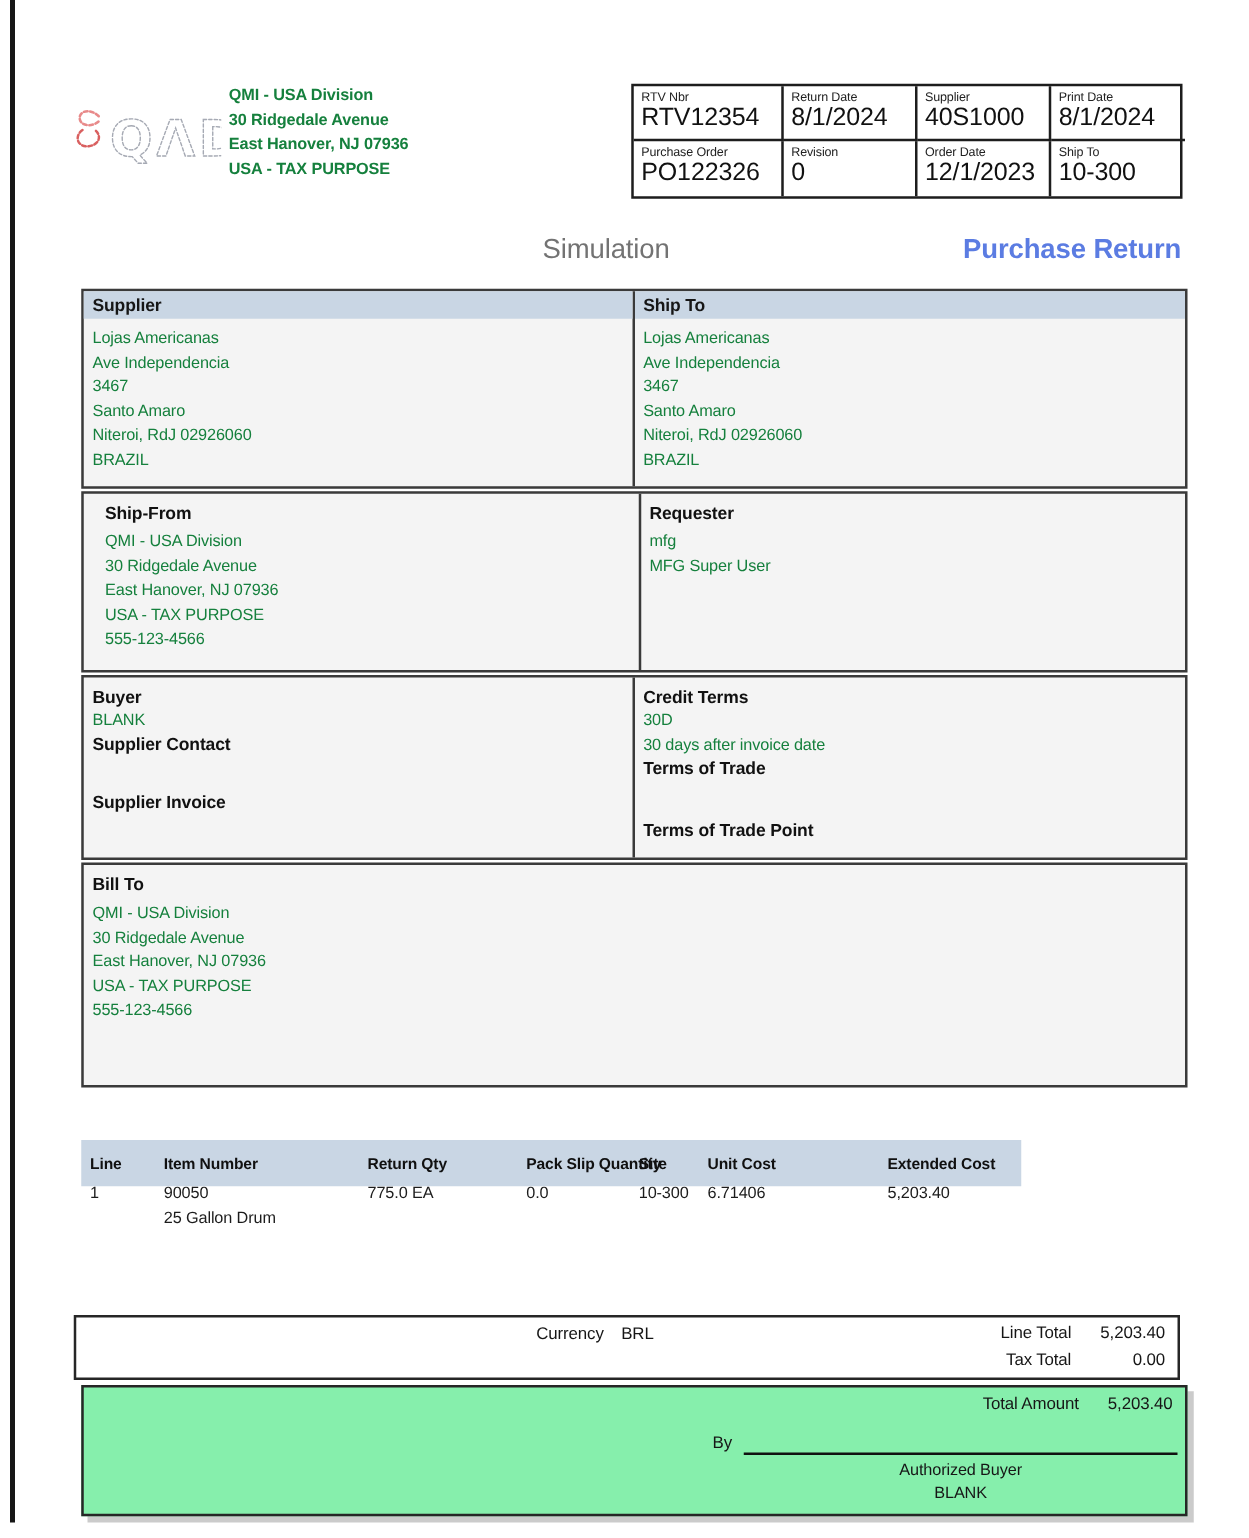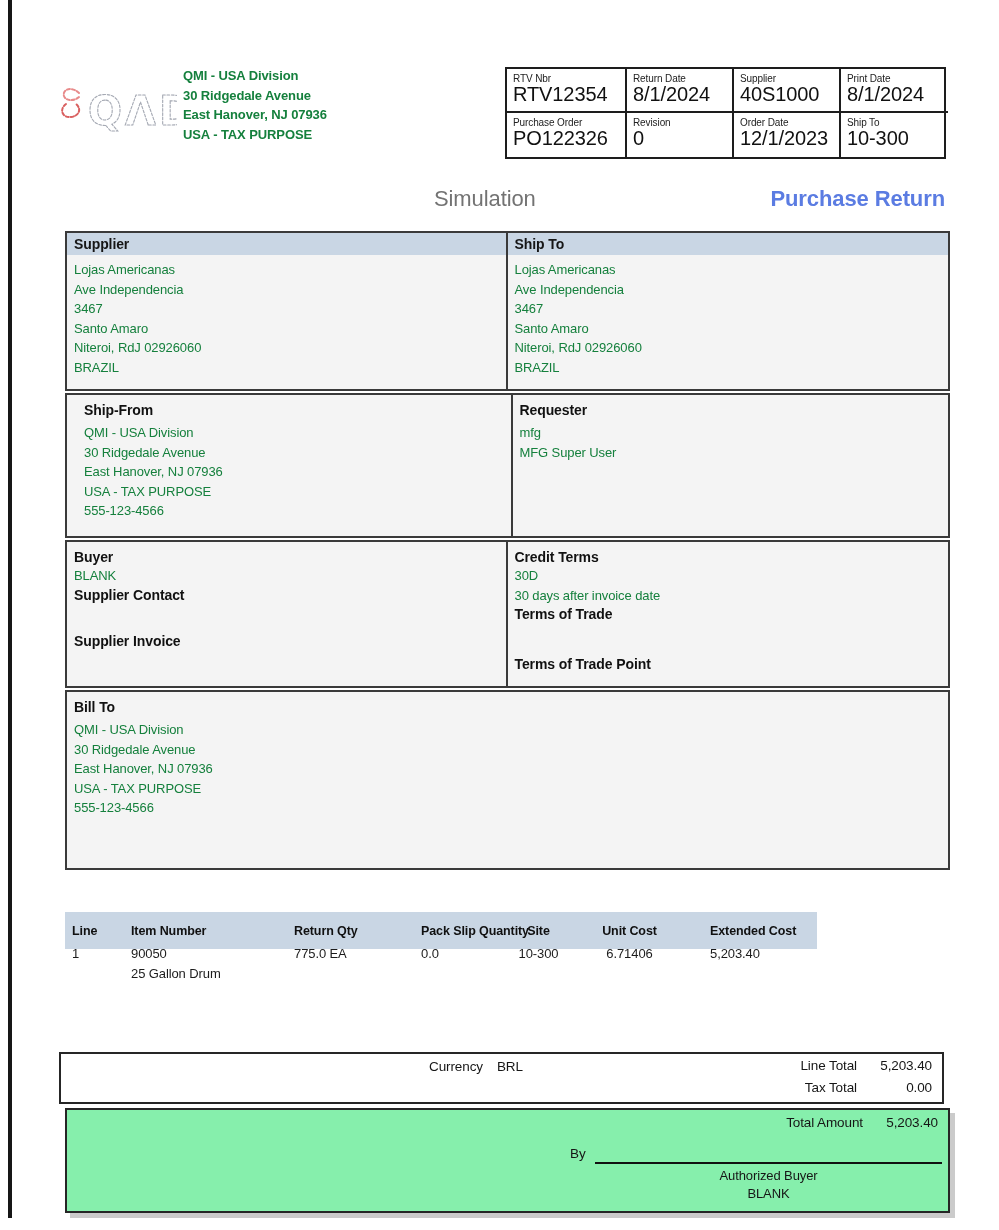--- a/index.html
+++ b/index.html
@@ -56,21 +56,21 @@
     display:grid;grid-template-columns:66px 163px 127px 90px 55px 127px 257px;
     align-items:center;font-size:12.5px;font-weight:bold;color:#101010;box-sizing:border-box;margin-top:17px;
   }
   .items-row{
     position:absolute;left:65px;top:944px;width:885px;
     display:grid;grid-template-columns:66px 163px 127px 90px 55px 127px 257px;
     font-size:13px;line-height:20px;color:#1c1c1c;
   }
   .c1{padding-left:7px;}
   .c4{white-space:nowrap;overflow:visible;}
-  .c5,.c6{text-align:center;}
+  .c5,.c6{text-align:left;}
   .c7{padding-left:17px;}
 
   
   .boxA{position:absolute;left:59px;top:1052px;width:885px;height:52px;border:2px solid #262626;background:#fff;box-sizing:border-box;}
   .boxB{position:absolute;left:65px;top:1108px;width:885px;height:105px;border:2px solid #262626;background:#86efac;box-sizing:border-box;box-shadow:5px 5px 0 #cbcbcb;}
   .currency-row{position:absolute;left:368px;top:5px;display:flex;font-size:13.5px;}
   .currency-row .gap{width:14px;}
   .tot-label{position:absolute;width:150px;text-align:right;font-size:13.5px;color:#161616;}
   .tot-value{position:absolute;width:80px;text-align:right;font-size:13.5px;color:#161616;}
   .lt-l{top:4px;right:85px;} .lt-v{top:4px;right:10px;}

